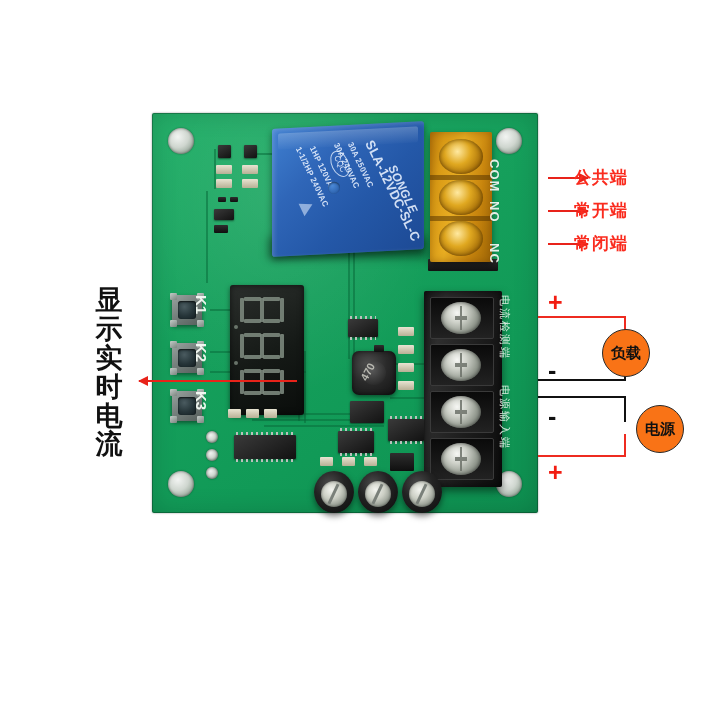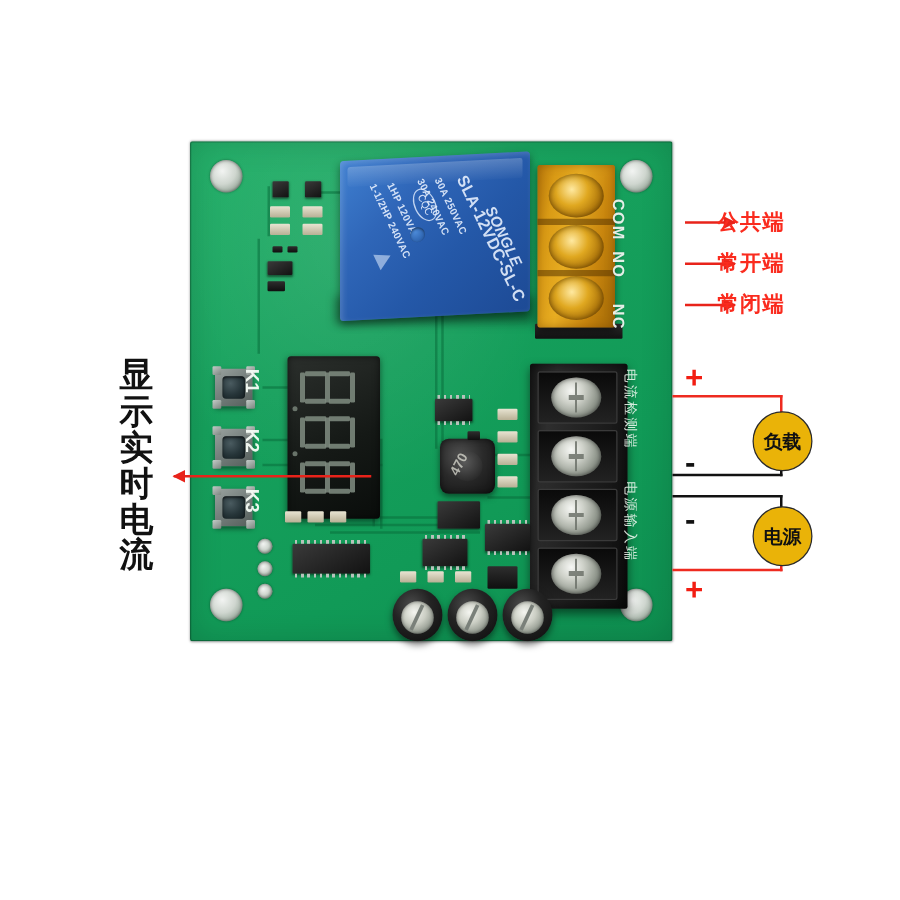--- a/index.html
+++ b/index.html
@@ -435,21 +435,21 @@
   .lbl-left span { display: block; }
 
   
   .wire-r { position: absolute; background: #ee2b20; }
   .wire-k { position: absolute; background: #111; }
   .node {
     position: absolute;
     width: 46px; height: 46px;
     border-radius: 50%;
     border: 1.6px solid #2a2a2a;
-    background: #eab308;
+    background: #f97316;
     color: #111;
     font-size: 15px;
     font-weight: bold;
     display: flex;
     align-items: center;
     justify-content: center;
     letter-spacing: 0;
     z-index: 4;
   }
   .sign {
@@ -668,16 +668,16 @@
   <div class="node" style="left:602px; top:329px;">负载</div>
 
   <div class="wire-k" style="left:538px; top:396px; width:88px; height:2px;"></div>
   <div class="wire-k" style="left:624px; top:396px; width:2px;  height:26px;"></div>
   <div class="sign sign-minus" style="left:548px; top:404px;">-</div>
 
   <div class="wire-r" style="left:538px; top:455px; width:88px; height:2px;"></div>
   <div class="wire-r" style="left:624px; top:434px; width:2px;  height:23px;"></div>
   <div class="sign sign-plus" style="left:548px; top:460px;">+</div>
 
-  <div class="node" style="left:602px; top:405px;">电源</div>
+  <div class="node" style="left:636px; top:405px;">电源</div>
 
 
 </div>
 
 </body></html>

